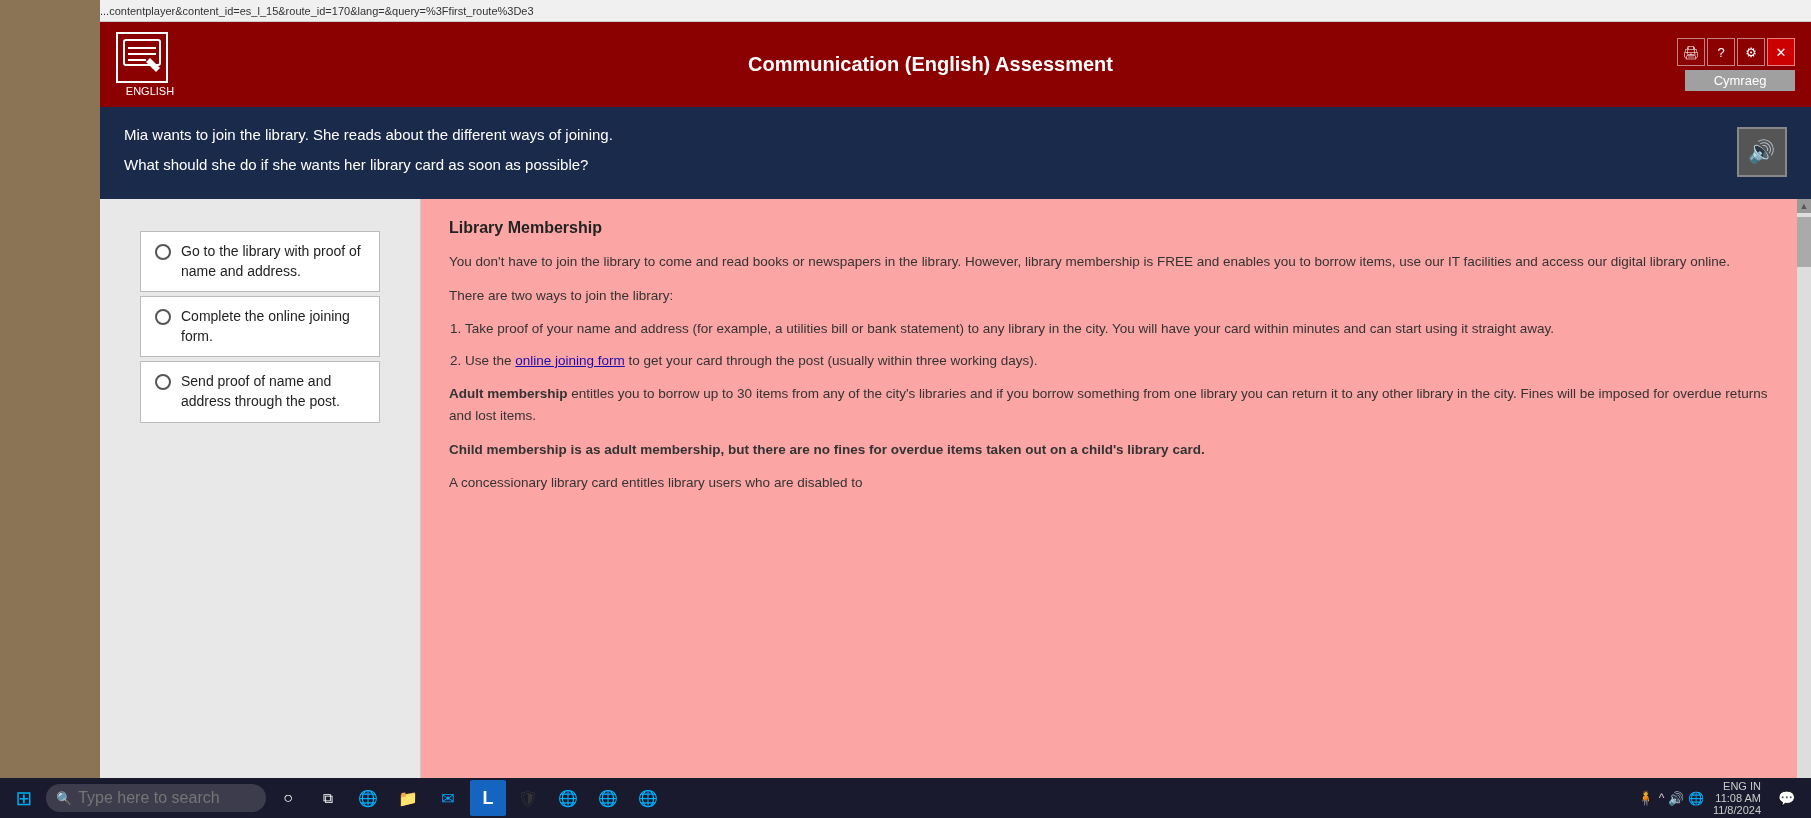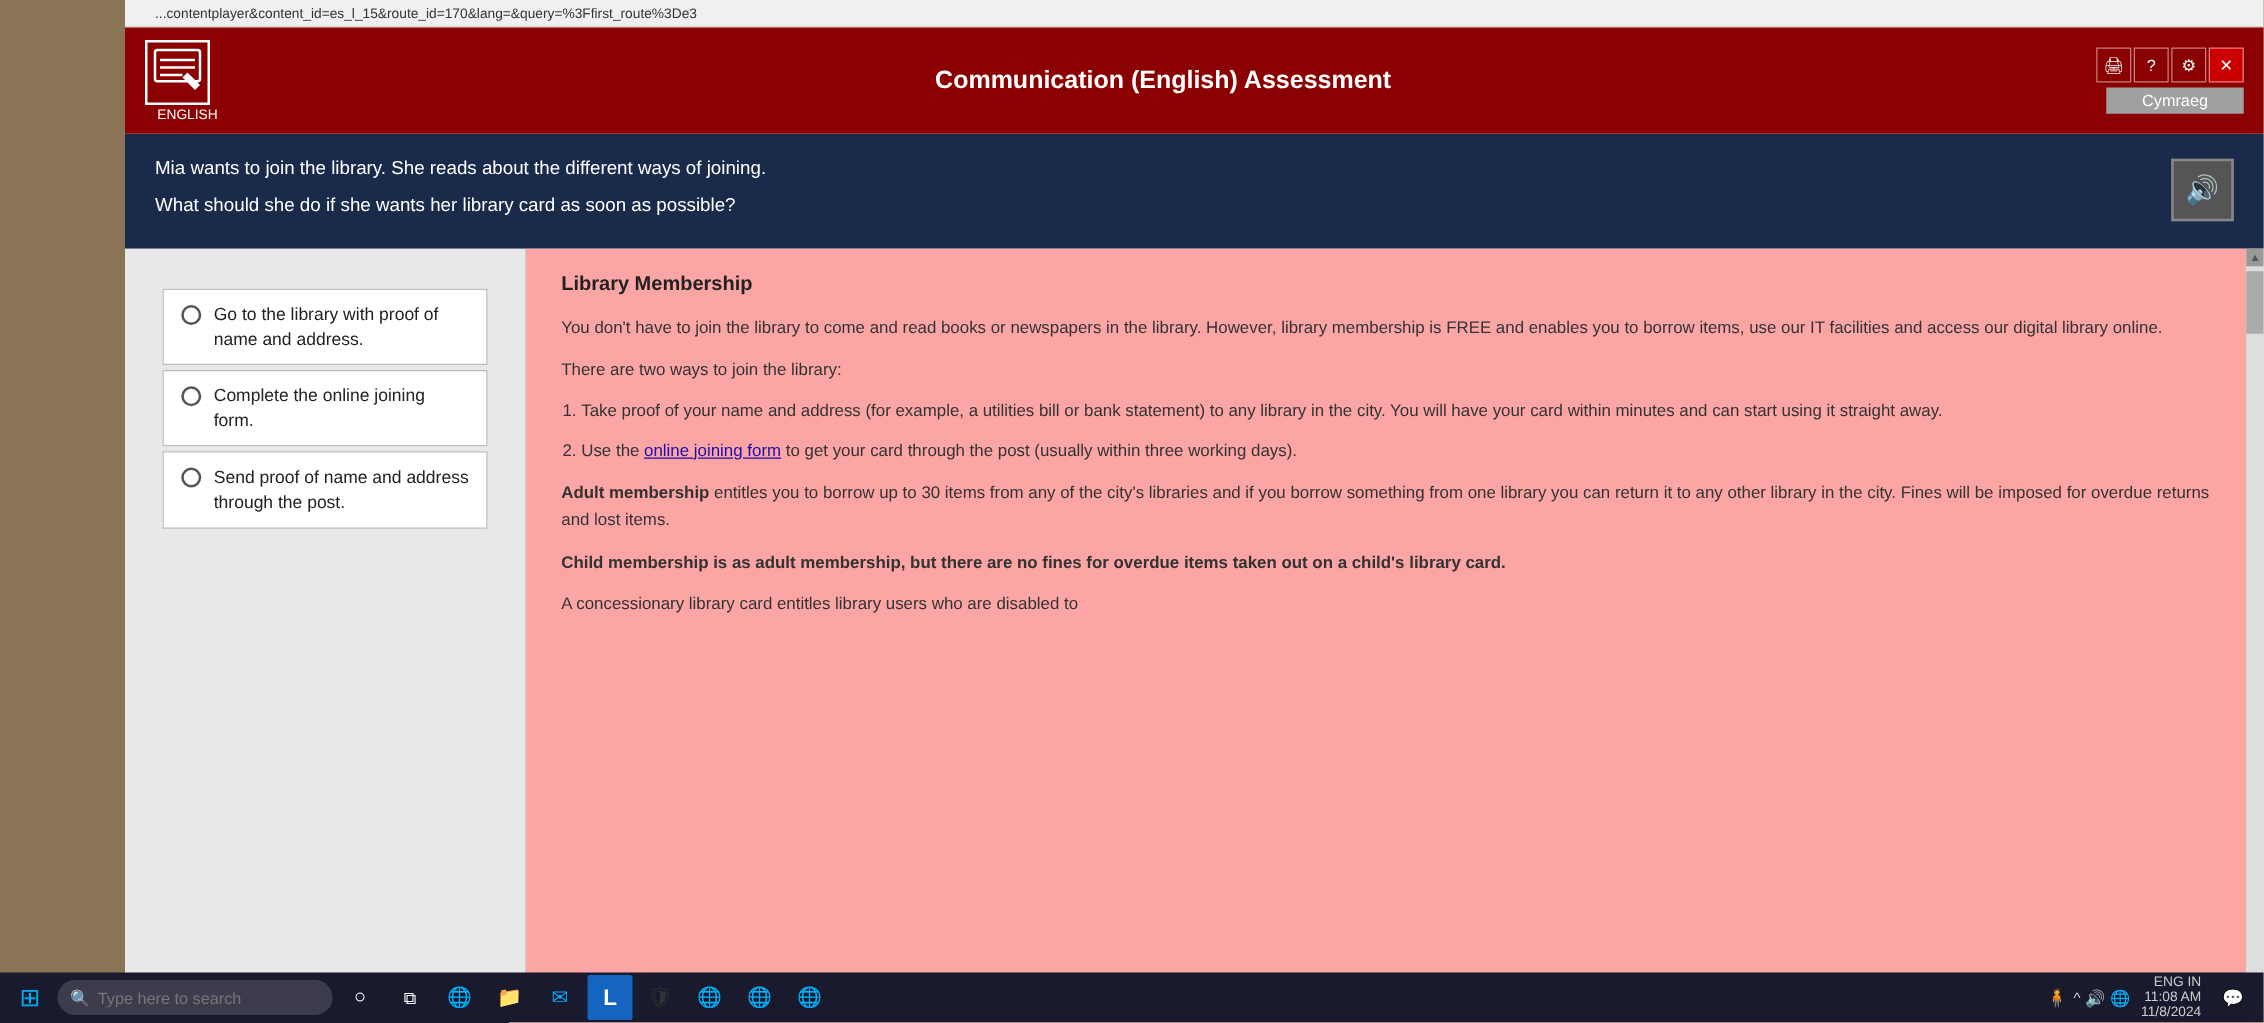--- a/index.html
+++ b/index.html
@@ -15,21 +15,21 @@
     
     .browser-chrome {
       position: absolute;
       top: 0;
       left: 100px;
       right: 0;
       height: 22px;
       background: #f0f0f0;
       display: flex;
       align-items: center;
-      padding: 0 24px;
+      padding: 0 0;
       font-size: 11px;
       color: #333;
       border-bottom: 1px solid #ccc;
     }
 
     
     .app-window {
       position: absolute;
       top: 0;
       left: 100px;
@@ -154,21 +154,21 @@
       display: flex;
       flex: 1;
       background: #e8e8e8;
       overflow: hidden;
     }
 
     
     .answer-panel {
       width: 320px;
       flex-shrink: 0;
-      padding: 32px 30px;
+      padding: 32px 40px;
       display: flex;
       flex-direction: column;
       gap: 4px;
     }
 
     .answer-option {
       background: #fff;
       border: 1px solid #bbb;
       padding: 10px 14px;
       display: flex;
@@ -272,21 +272,21 @@
       display: flex;
       align-items: center;
     }
 
     .taskbar-search-input {
       background: transparent;
       border: none;
       outline: none;
       color: #5eead4;
       width: 100%;
-      font-size: 13px;
+      font-size: 16px;
     }
 
     .taskbar-icon {
       background: transparent;
       border: none;
       color: #fff;
       font-size: 16px;
       cursor: pointer;
       padding: 4px 6px;
       display: flex;

